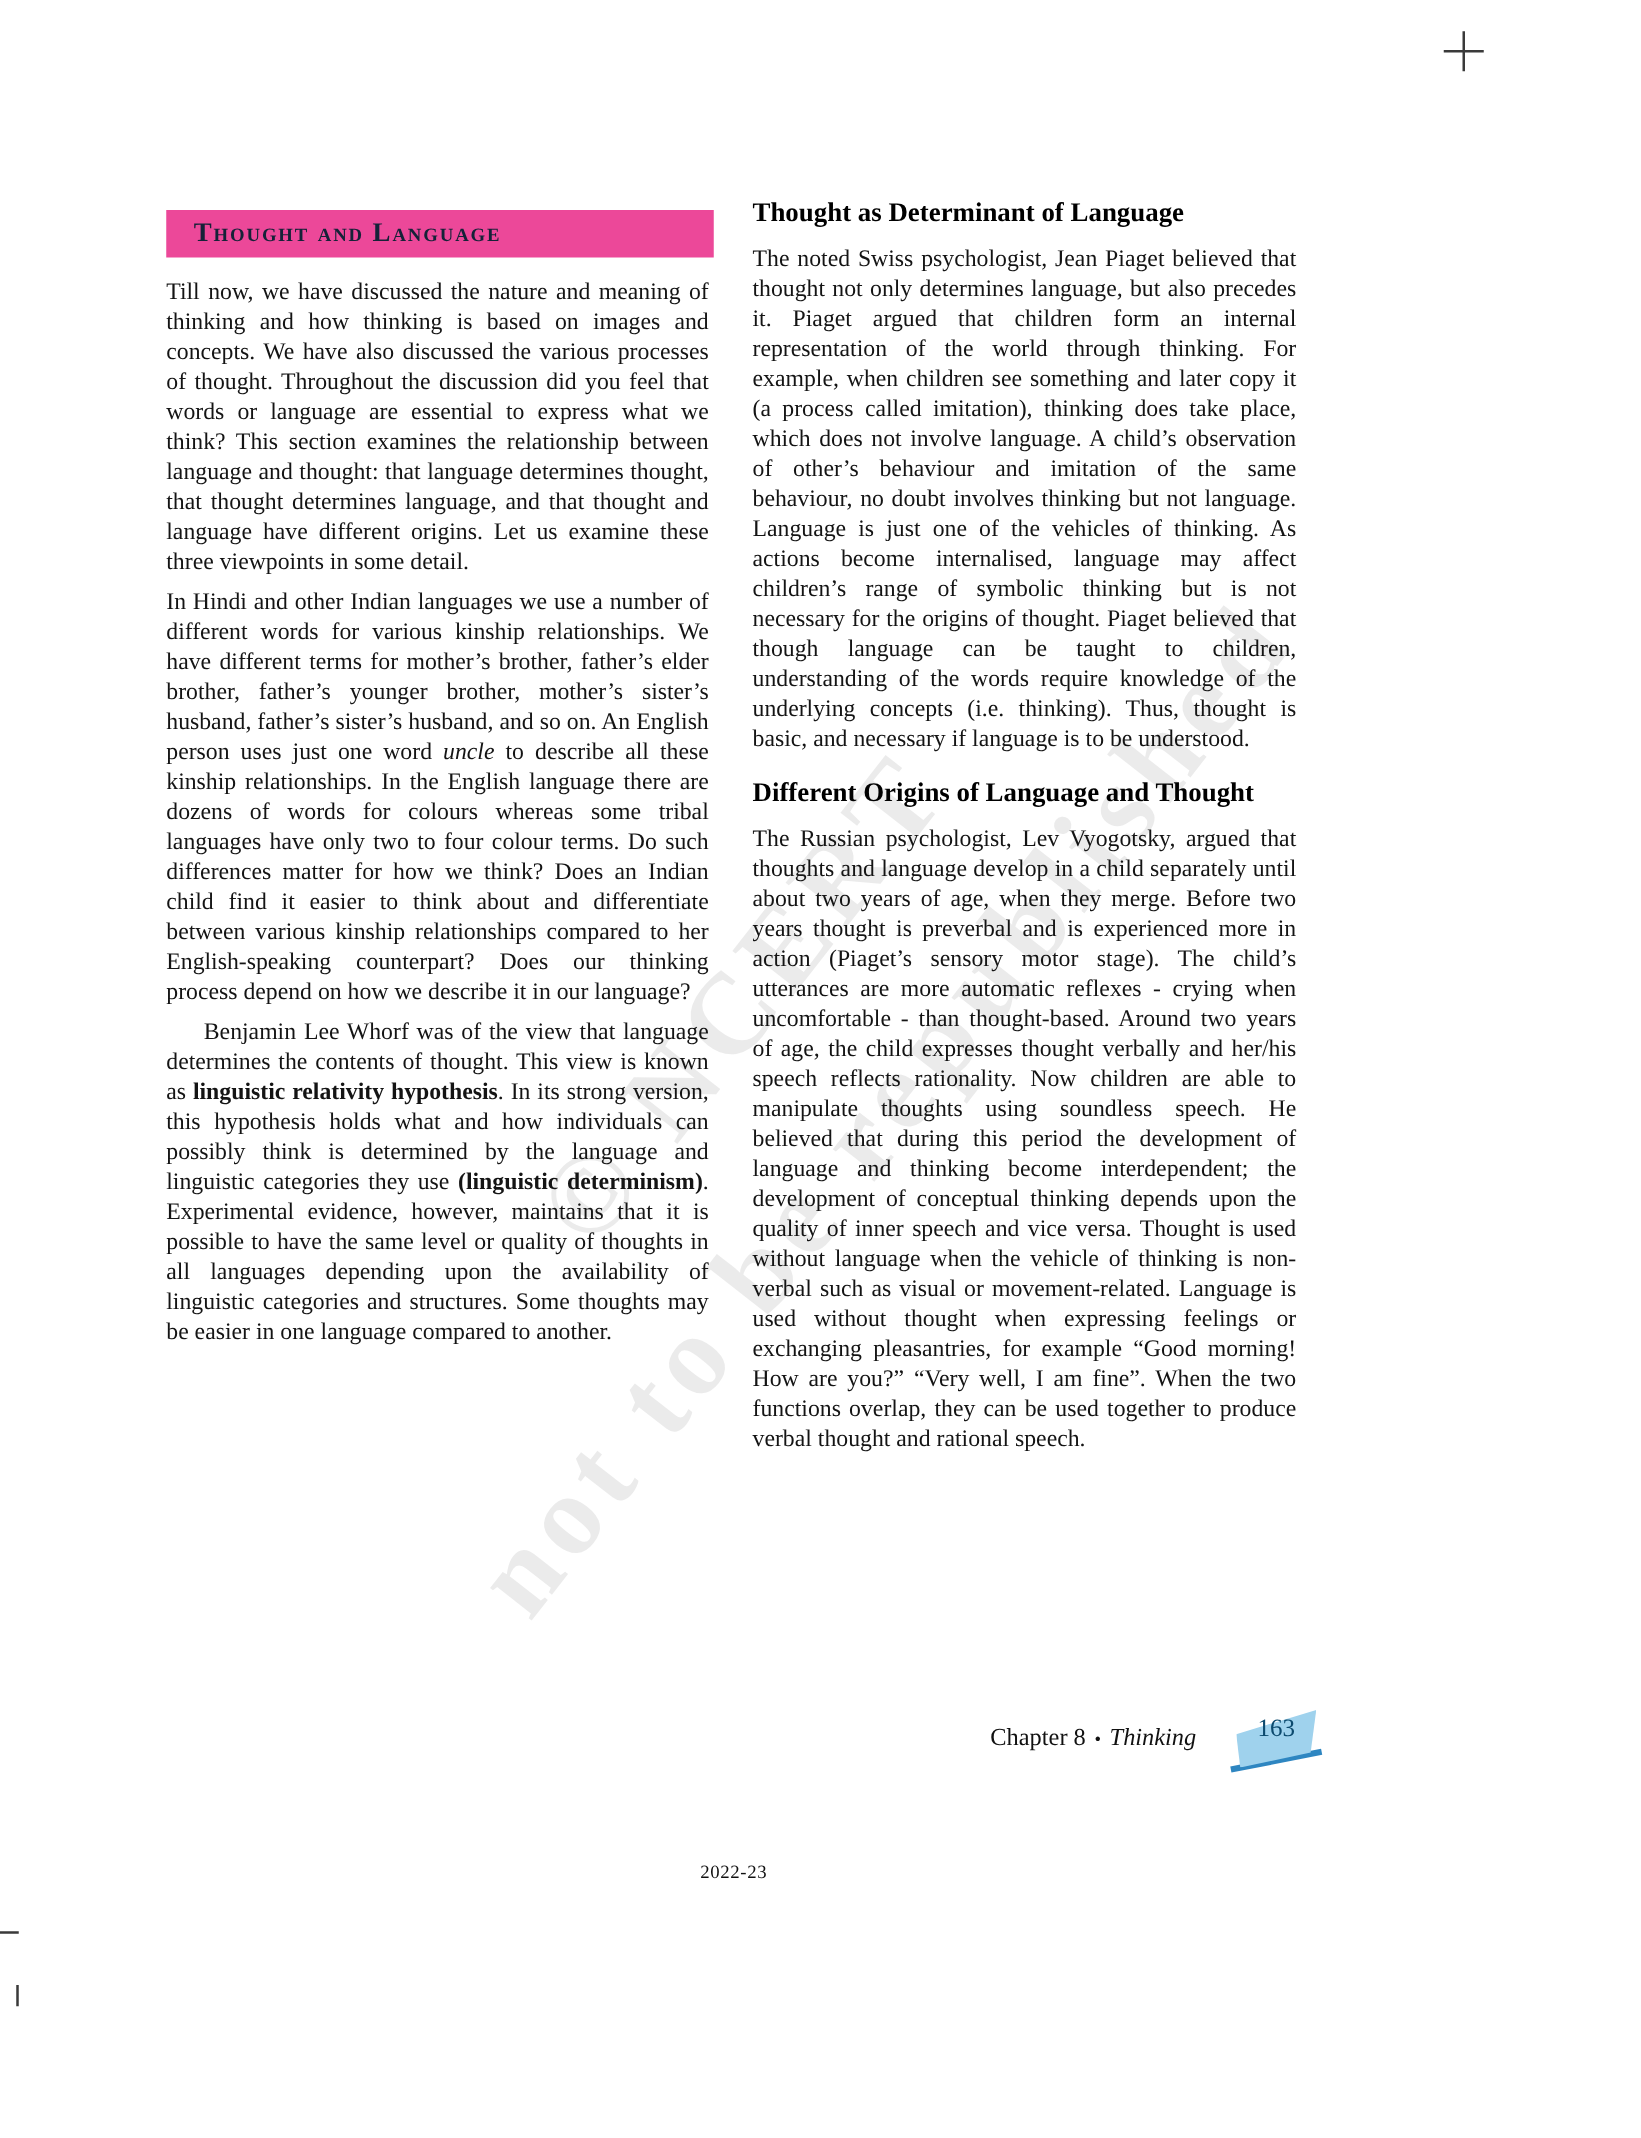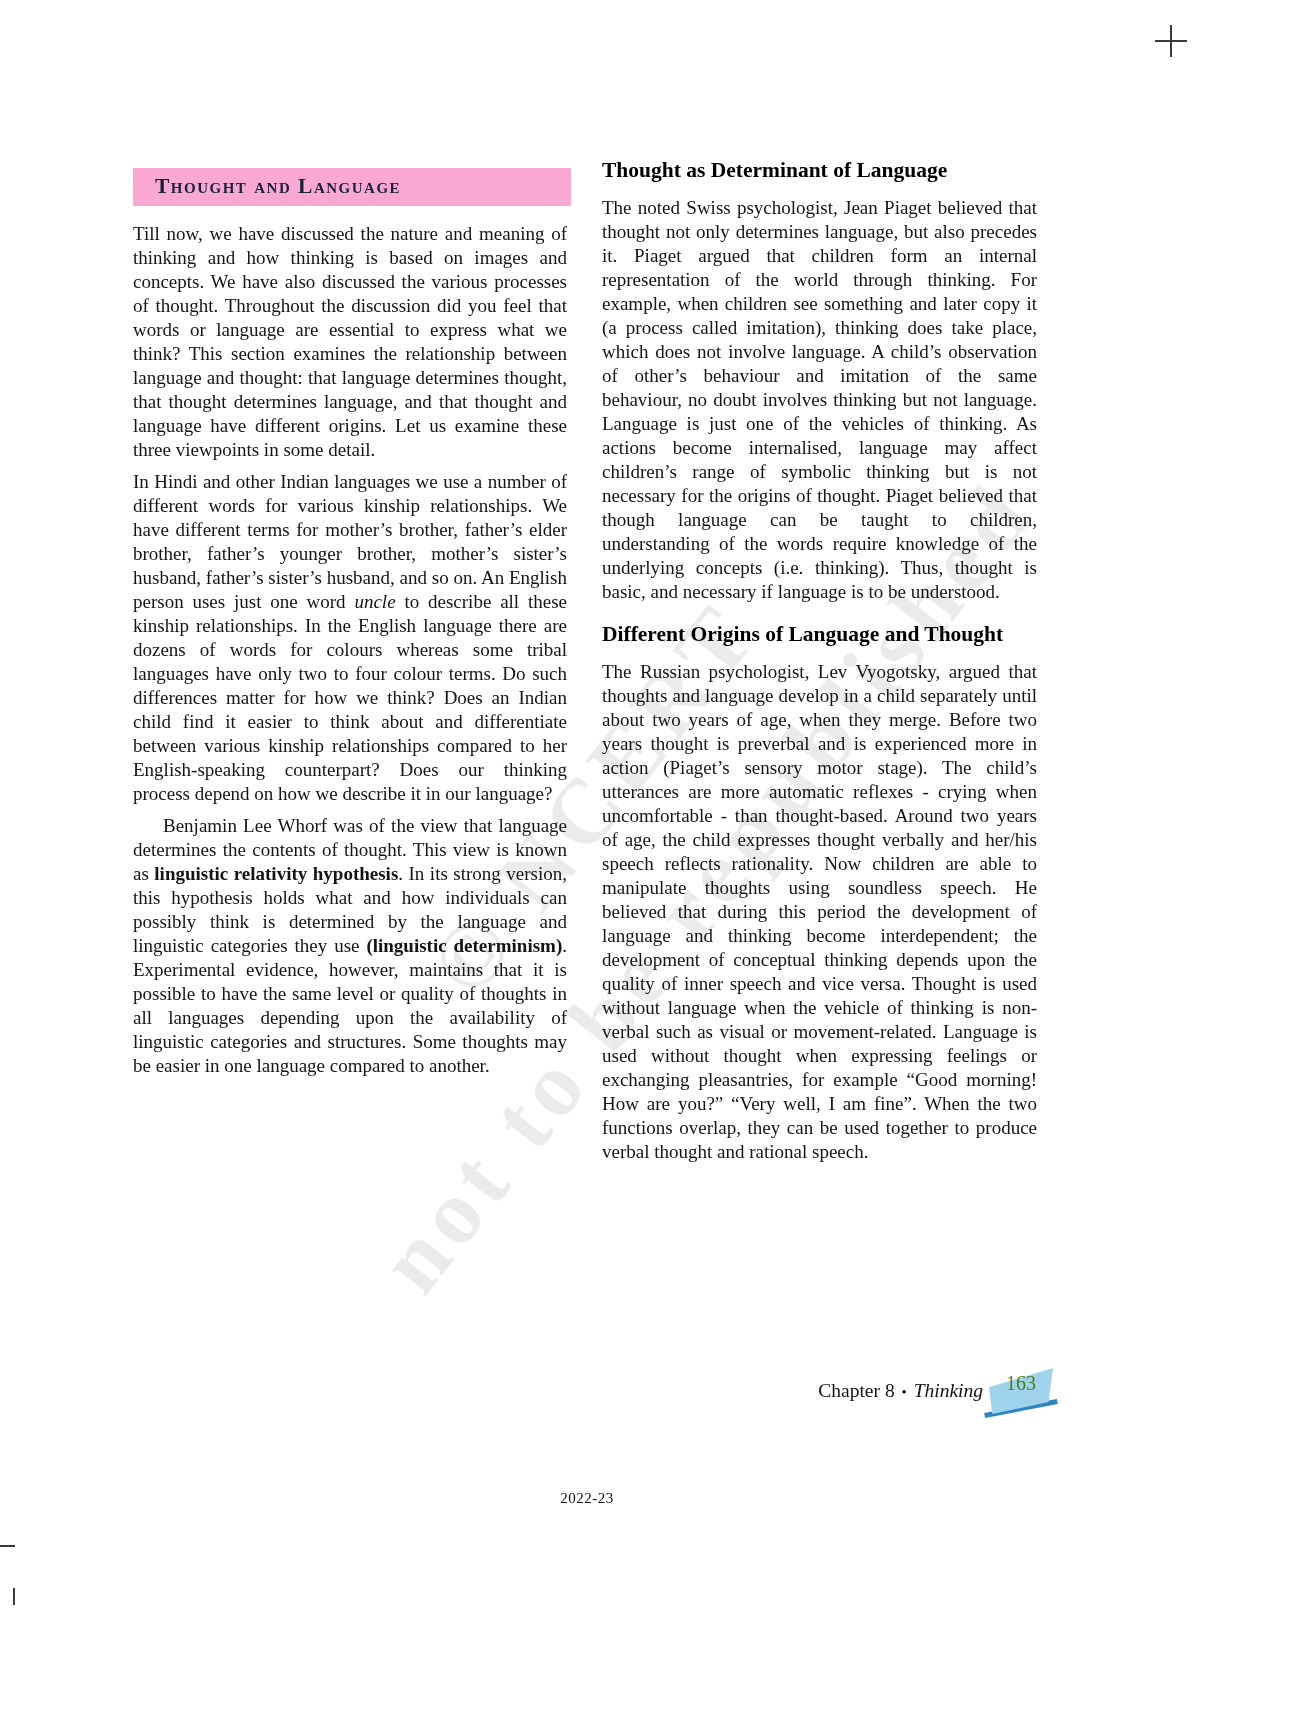--- a/index.html
+++ b/index.html
@@ -44,21 +44,21 @@
     left: 133px; top: 158px;
     width: 908px;
     display: flex;
     gap: 31px;
     z-index: 1;
   }
   .col-left  { width: 438px; padding-top: 10px; }
   .col-right { width: 439px; }
 
   .banner {
-    background: #f9a8d4;
+    background: #ec4899;
     color: #152238;
     font-weight: bold;
     font-variant: small-caps;
     font-size: 21.5px;
     letter-spacing: 1.5px;
     padding: 6px 8px 7px 22px;
     margin-bottom: 16px;
   }
 
   .heading {
@@ -79,21 +79,21 @@
   .body-text.indent { text-indent: 30px; margin-top: 2px; }
 
   
   .footer {
     position: absolute;
     left: 601px; top: 1368px;
     width: 452px;
     display: flex;
     justify-content: flex-end;
     align-items: center;
-    gap: 6px;
+    gap: 32px;
     z-index: 2;
     font-size: 19.5px;
   }
   .chapter-label { white-space: nowrap; color: #111; }
   .chapter-label .bullet { font-size: 15px; padding: 0 2px; }
 
   .page-badge {
     position: relative;
     width: 64px; height: 46px;
     flex: 0 0 auto;
@@ -108,21 +108,21 @@
     left: -5px; bottom: 3px;
     width: 74px; height: 5px;
     background: #2e86c1;
     transform: rotate(-11deg);
   }
   .badge-number {
     position: absolute;
     left: 0; top: 4px; width: 100%;
     text-align: center;
     font-size: 20px;
-    color: #4d7c0f;
+    color: #0c4a6e;
   }
 
   .edition {
     position: absolute;
     left: 133px; top: 1490px;
     width: 908px;
     text-align: center;
     font-size: 15px;
     letter-spacing: 0.5px;
     color: #111;

